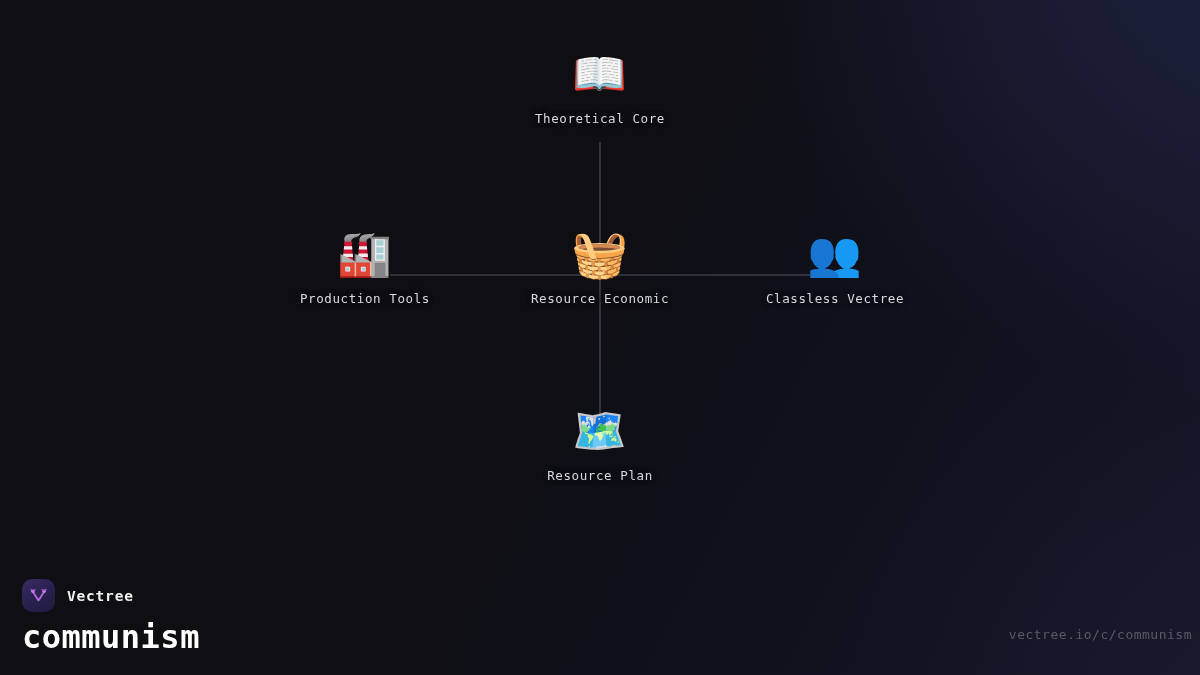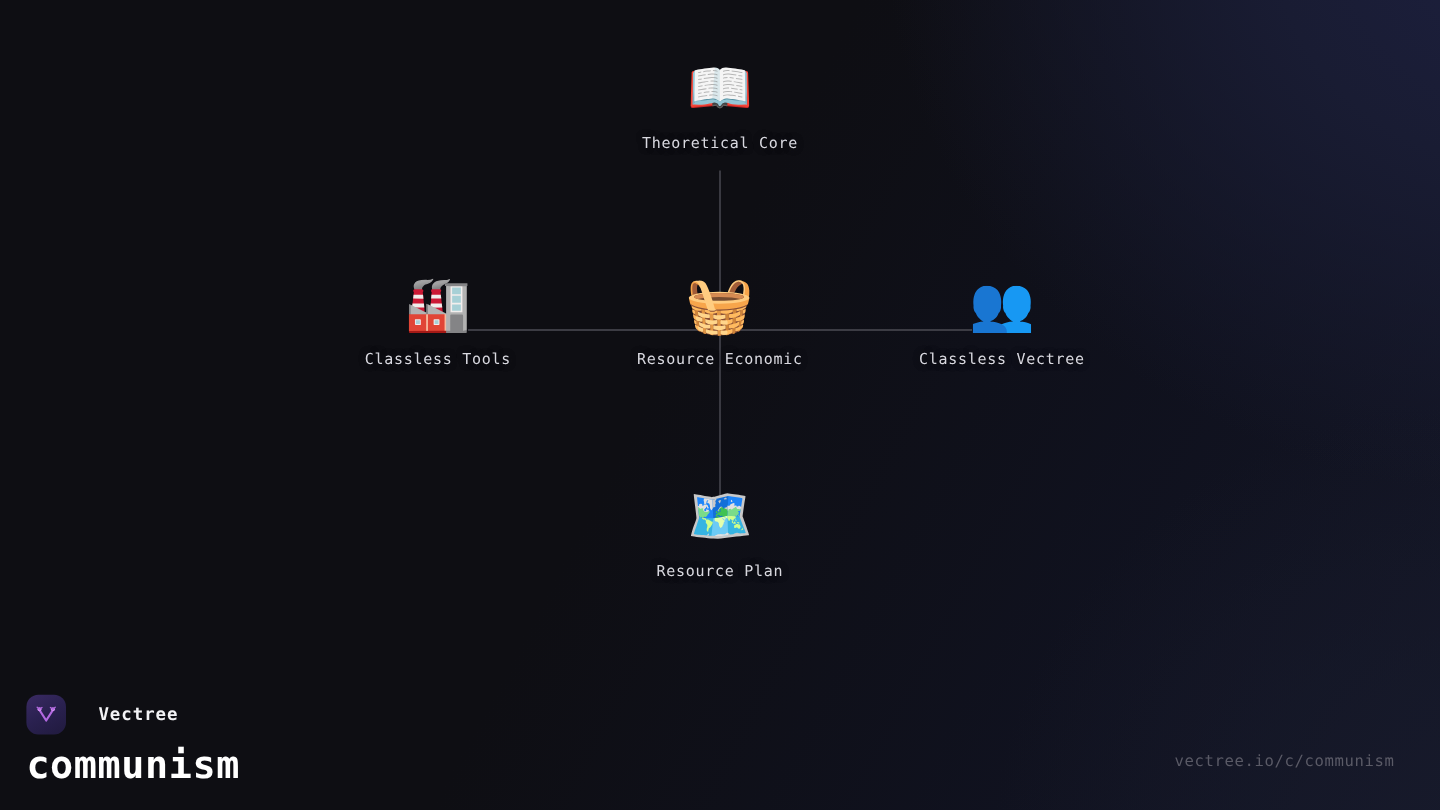--- a/index.html
+++ b/index.html
@@ -82,21 +82,21 @@
     position:absolute;
     left:22px;
     bottom:22px;
     display:flex;
     flex-direction:column;
     gap:9px;
   }
   .brand-row {
     display:flex;
     align-items:center;
-    gap:27px;
+    gap:12px;
   }
   .logo-mark {
     width:33px; height:33px;
     border-radius:10px;
     background:linear-gradient(150deg,#3a2a63 0%,#2a2150 48%,#201a3e 100%);
     display:flex;
     align-items:center;
     justify-content:center;
     flex:none;
   }
@@ -111,21 +111,21 @@
     font-size:32px;
     font-weight:bold;
     color:#ffffff;
     letter-spacing:.5px;
     line-height:1;
     text-align:right;
   }
 
   #url {
     position:absolute;
-    right:38px;
+    right:8px;
     bottom:33px;
     font-size:13px;
     color:#5a5a66;
     letter-spacing:.5px;
   }
 </style>
 </head>
 <body>
 
 <div id="stage">
@@ -145,21 +145,21 @@
         </g>
     </svg>
 
     <div class="node satellite" style="left:600px; top:88px;">
       <div class="node-emoji">📖</div>
       <div class="node-label">Theoretical Core</div>
     </div>
 
     <div class="node satellite" style="left:365px; top:268px;">
       <div class="node-emoji">🏭</div>
-      <div class="node-label">Classless Tools</div>
+      <div class="node-label">Production Tools</div>
     </div>
 
     <div class="node center" style="left:600px; top:268px;">
       <div class="node-emoji">🧺</div>
       <div class="node-label">Resource Economic</div>
     </div>
 
     <div class="node satellite" style="left:835px; top:268px;">
       <div class="node-emoji">👥</div>
       <div class="node-label">Classless Vectree</div>

